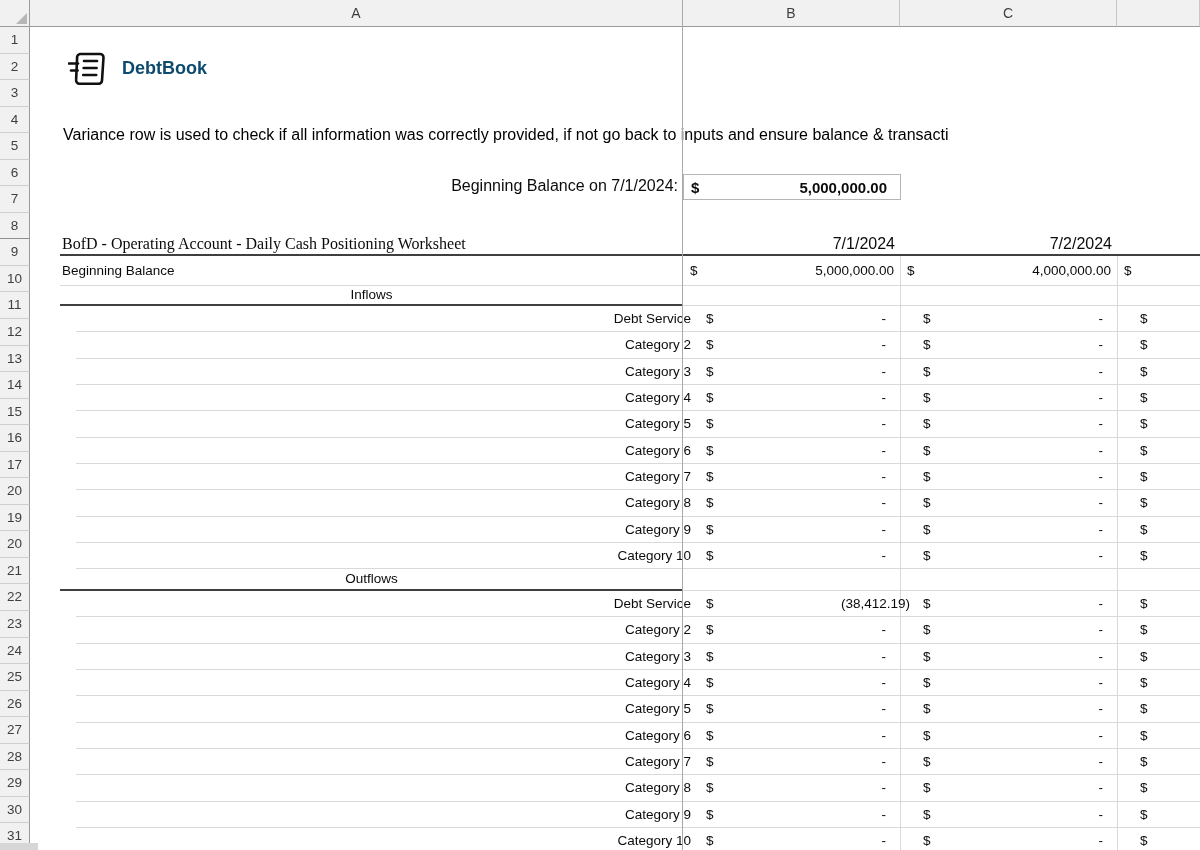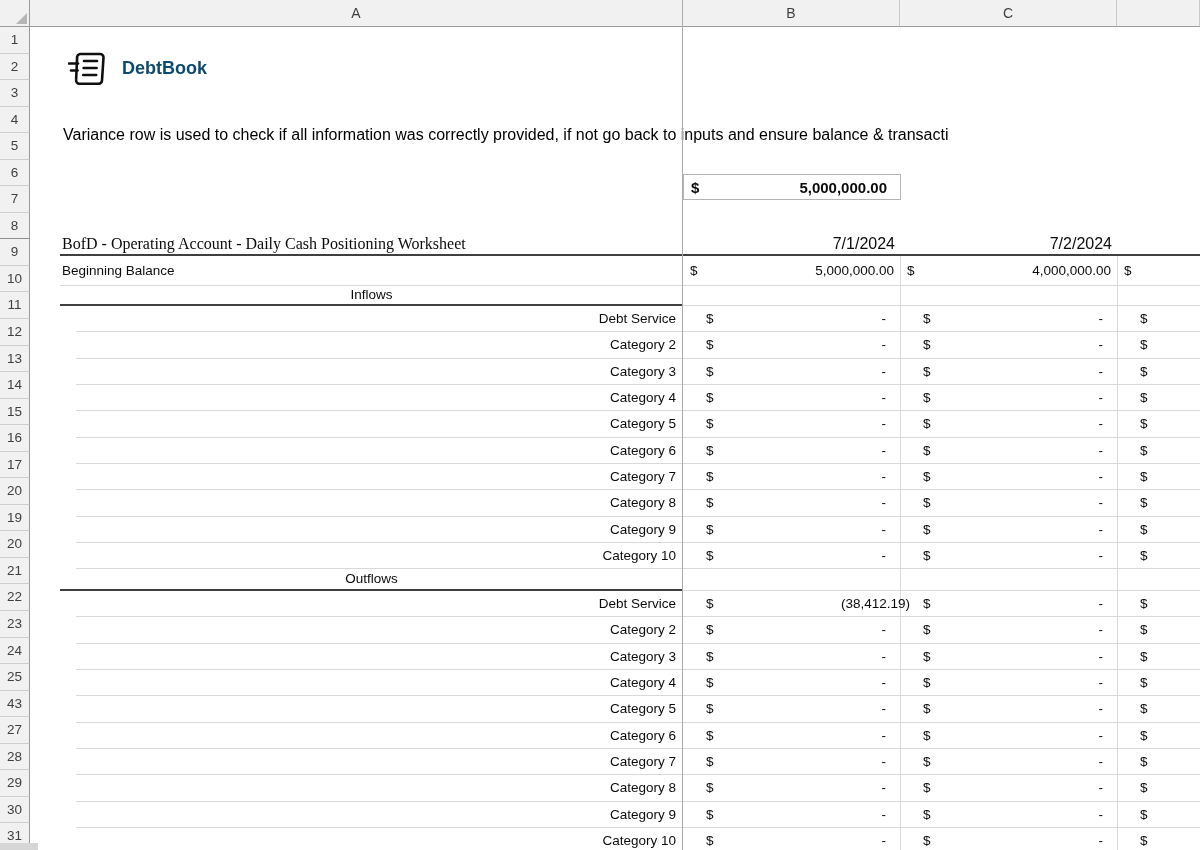--- a/index.html
+++ b/index.html
@@ -42,21 +42,21 @@
   #date-b{left:683px;} #date-c{left:900px;}
   .hline{position:absolute;background:#d9d9d9;}
   .darkline{position:absolute;background:#3f3f3f;}
   .vline{position:absolute;width:1px;background:#d9d9d9;}
   .freeze{position:absolute;left:682px;top:0;width:1px;height:850px;background:#a9a9a9;z-index:5;}
   .section-head{position:absolute;left:60px;width:623px;height:19px;line-height:19px;
     text-align:center;font-size:13.5px;}
   .flow-host{position:absolute;left:16px;width:1200px;overflow:hidden;}
   .frow{display:flex;margin-left:60px;height:26.35px;box-sizing:border-box;
     border-bottom:1px solid #d9d9d9;line-height:25.5px;font-size:13.5px;}
-  .fr-label{width:623px;box-sizing:border-box;text-align:right;padding-right:23px;white-space:nowrap;}
+  .fr-label{width:623px;box-sizing:border-box;text-align:right;padding-right:8px;white-space:nowrap;}
   .fr-cell{display:flex;justify-content:space-between;box-sizing:border-box;}
   .w-b,.w-c{width:217px;}
   .w-d{width:83px;}
   .fr-cell .cur{margin-left:7px;}
   .fr-cell .val{margin-right:6px;}
   .fr-cell .val.dash{margin-right:30px;}
   
   #bbrow{position:absolute;left:0;top:256px;width:1200px;}
   #bbrow .frow{height:30px;line-height:29px;}
   #bbrow .fr-label{text-align:left;padding-left:2px;}
@@ -120,21 +120,21 @@
       <div class="rownum">21</div>
 
       <div class="rownum">22</div>
 
       <div class="rownum">23</div>
 
       <div class="rownum">24</div>
 
       <div class="rownum">25</div>
 
-      <div class="rownum">43</div>
+      <div class="rownum">26</div>
 
       <div class="rownum">27</div>
 
       <div class="rownum">28</div>
 
       <div class="rownum">29</div>
 
       <div class="rownum">30</div>
 
       <div class="rownum">31</div>
@@ -147,20 +147,21 @@
       <line x1="15.6" y1="18" x2="28.6" y2="18"></line>
       <line x1="15.2" y1="25" x2="28.2" y2="25"></line>
       <line x1="1" y1="13.5" x2="10" y2="13.5"></line>
       <line x1="3" y1="20.5" x2="9.6" y2="20.5"></line>
     </g>
   </svg>
   <div class="logo-text">DebtBook</div>
 
   <div class="introline" id="intro2">Variance row is used to check if all information was correctly provided, if not go back to inputs and ensure balance &amp; transacti</div>
 
+  <div class="bb-label">Beginning Balance on 7/1/2024:</div>
   <div class="bb-input">
     <span class="cur">$</span>
     <span class="val">5,000,000.00</span>
   </div>
 
   <div class="ws-title">BofD - Operating Account - Daily Cash Positioning Worksheet</div>
   <div class="ws-date" id="date-b">7/1/2024</div>
   <div class="ws-date" id="date-c">7/2/2024</div>
   <div class="darkline" style="left:60px;top:254px;width:1140px;height:2px;"></div>
 

